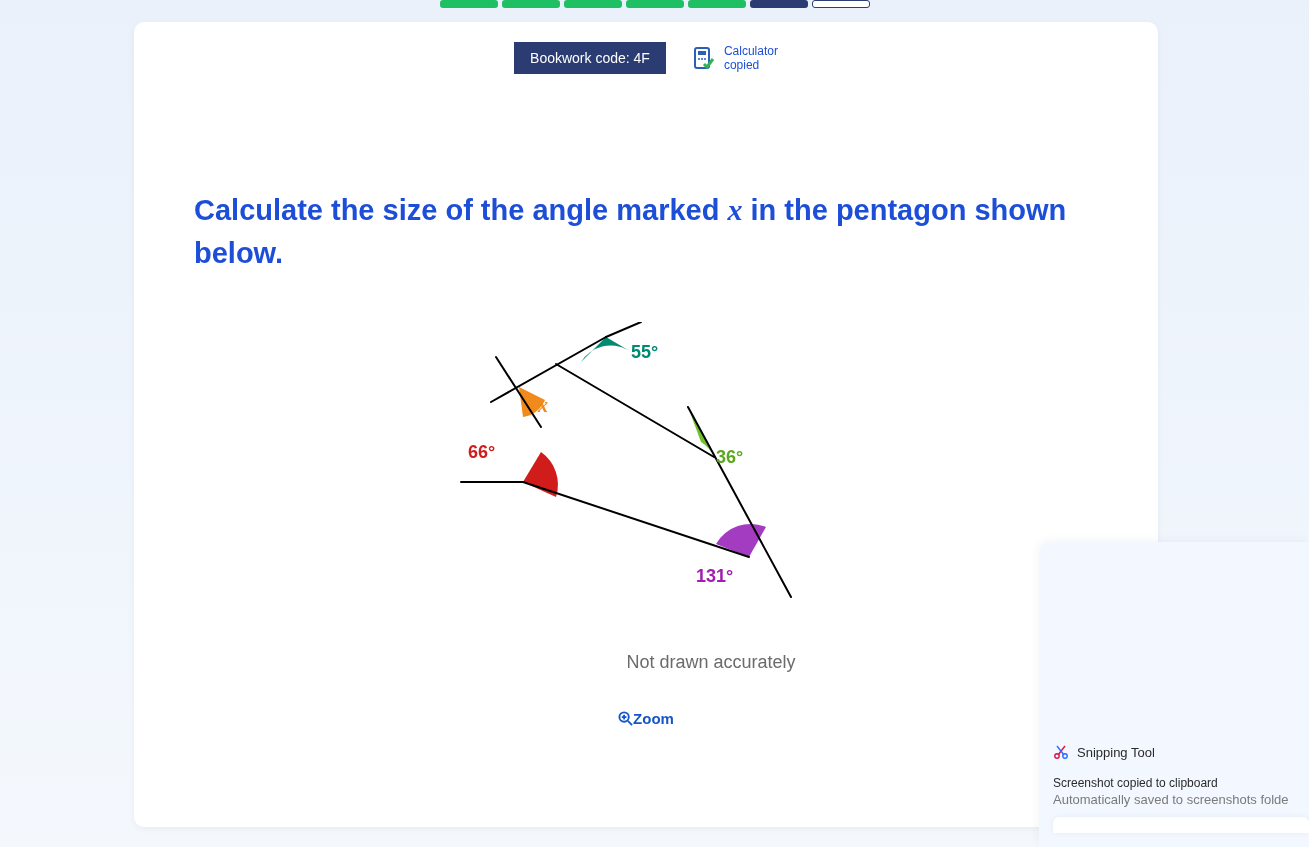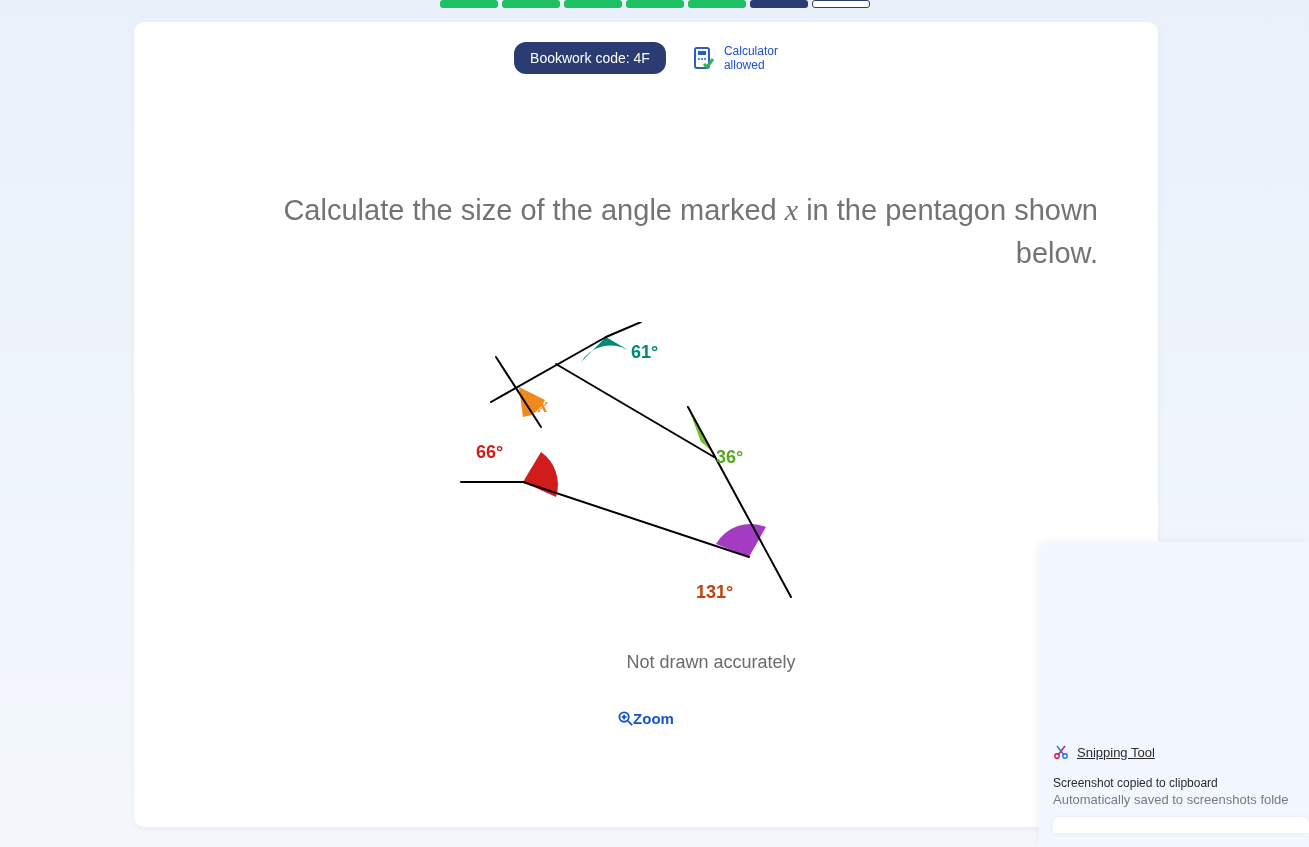--- a/index.html
+++ b/index.html
@@ -52,44 +52,44 @@
     display: flex;
     justify-content: center;
     align-items: center;
     gap: 26px;
   }
   .bookwork {
     background: #2b3c73;
     color: #fff;
     font-size: 14px;
     padding: 8px 16px;
-    border-radius: 12px;
+    border-radius: 0;
   }
   .calc {
     display: flex;
     align-items: center;
     gap: 8px;
     color: #1d4ed8;
     font-size: 12px;
     line-height: 1.2;
   }
   .calc-icon {
     width: 24px;
     height: 24px;
   }
   .question {
     position: absolute;
     top: 166px;
     left: 60px;
     right: 60px;
-    text-align: right;
+    text-align: left;
     font-size: 29px;
-    color: #737373;
+    color: #1d4ed8;
     line-height: 1.45;
-    font-weight: 400;
+    font-weight: 700;
   }
   .question .varx {
     font-family: "Times New Roman", serif;
     font-style: italic;
     font-size: 30px;
   }
   .figure-wrap {
     position: absolute;
     top: 300px;
     left: 0;
@@ -104,23 +104,23 @@
     height: 310px;
   }
   .angle-label {
     position: absolute;
     font-weight: 700;
     font-size: 18px;
     white-space: nowrap;
   }
   .lbl-top    { color: #008a72; top: 20px;  left: 175px; }
   .lbl-x      { color: #f08a1d; top: 72px;  left: 82px;  font-family: "Times New Roman", serif; font-style: italic; font-size: 20px; }
-  .lbl-left   { color: #d11c1c; top: 120px; left: 12px; margin-left: 8px; }
+  .lbl-left   { color: #d11c1c; top: 120px; left: 12px; }
   .lbl-right  { color: #5aa81f; top: 125px; left: 260px; }
-  .lbl-bot    { color: #c2410c; top: 244px; left: 240px; margin-top: 16px; }
+  .lbl-bot    { color: #a21caf; top: 244px; left: 240px; }
   .not-drawn {
     color: #6b6b6b;
     font-size: 18px;
     margin-top: 20px;
     margin-left: 130px;
     font-family: "Segoe UI Semibold", "Segoe UI", sans-serif;
   }
   .zoom {
     position: absolute;
     bottom: 100px;
@@ -154,21 +154,20 @@
   .toast-title-row {
     display: flex;
     align-items: center;
     gap: 8px;
     margin-bottom: 16px;
   }
   .snip-icon { width: 16px; height: 16px; }
   .toast-title {
     font-size: 13px;
     color: #2a2a2a;
-    text-decoration: underline;
   }
   .toast-msg1 {
     font-size: 12px;
     color: #2a2a2a;
     margin-bottom: 2px;
   }
   .toast-msg2 {
     font-size: 13px;
     color: #7a7a7a;
     margin-bottom: 10px;
@@ -203,21 +202,21 @@
           <rect x="3" y="2" width="14" height="20" rx="2" fill="none" stroke="#2b5fb8" stroke-width="2"></rect>
           <rect x="6" y="5" width="8" height="4" fill="#2b5fb8"></rect>
           <circle cx="7" cy="13" r="1" fill="#2b5fb8"></circle>
           <circle cx="10" cy="13" r="1" fill="#2b5fb8"></circle>
           <circle cx="13" cy="13" r="1" fill="#2b5fb8"></circle>
           <path d="M14 22 l3 3 l6 -8" fill="none" stroke="#2fb455" stroke-width="3" transform="translate(-2,-4)"></path>
         </svg>
       </span>
       <span>
         <span>Calculator</span><br>
-        <span>allowed</span>
+        <span>copied</span>
       </span>
     </div>
   </div>
 
   <div class="question">
     <span>Calculate the size of the angle marked </span><span class="varx">x</span><span> in the pentagon shown below.</span>
   </div>
 
   <div class="figure-wrap">
     <div class="figure">
@@ -232,21 +231,21 @@
         <g stroke="#000" stroke-width="2" fill="none" stroke-linecap="round">
           <line x1="40" y1="35" x2="85" y2="105"></line>
           <line x1="35" y1="80" x2="150" y2="15"></line>
           <line x1="150" y1="15" x2="185" y2="0"></line>
           <line x1="100" y1="42" x2="258" y2="135"></line>
           <line x1="232" y1="85" x2="335" y2="275"></line>
           <line x1="5" y1="160" x2="67" y2="160"></line>
           <line x1="67" y1="160" x2="293" y2="235"></line>
         </g>
       </svg>
-      <div class="angle-label lbl-top">61°</div>
+      <div class="angle-label lbl-top">55°</div>
       <div class="angle-label lbl-x">x</div>
       <div class="angle-label lbl-left">66°</div>
       <div class="angle-label lbl-right">36°</div>
       <div class="angle-label lbl-bot">131°</div>
     </div>
     <div class="not-drawn">Not drawn accurately</div>
   </div>
 
   <div class="zoom">
     <span class="zoom-icon">

